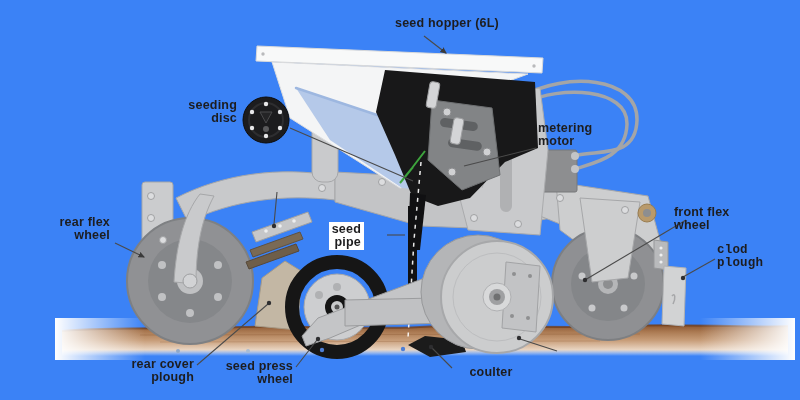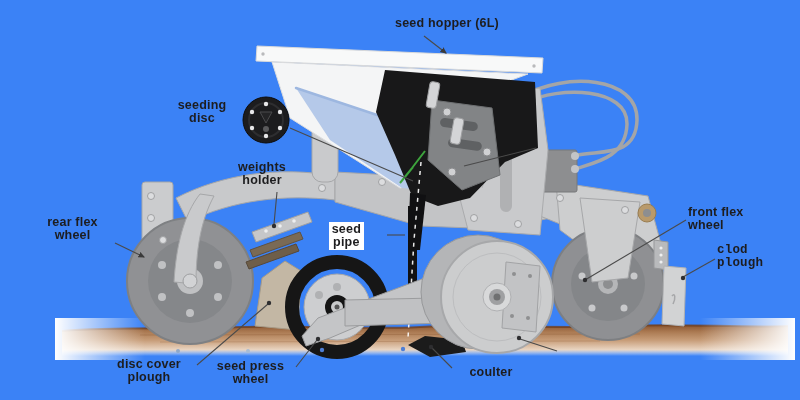--- a/index.html
+++ b/index.html
@@ -1,21 +1,21 @@
 <!DOCTYPE html>
 <html><head>
 <meta charset="utf-8">
 <style>
   html,body{margin:0;padding:0;background:#ffffff;}
   #stage{position:relative;width:800px;height:400px;background:#3b82f6;overflow:hidden;
          font-family:"Liberation Sans","DejaVu Sans",sans-serif;}
   #art{position:absolute;left:0;top:0;}
   .lbl{position:absolute;font-size:12.5px;font-weight:700;line-height:13px;
        color:#1d1d1f;white-space:pre-line;letter-spacing:.2px;}
-  .lbl.r{text-align:center;}
+  .lbl.r{text-align:right;}
   .lbl.c{text-align:center;}
   .lbl.bg{background:#ffffff;padding:1px 3px;}
 </style>
 </head>
 <body>
 
 <div id="stage">
 
 <svg id="art" width="800" height="400" viewBox="0 0 800 400">
   <defs>
@@ -252,28 +252,28 @@
     <line x1="452" y1="368" x2="432" y2="348"></line>
     <circle cx="431" cy="347" r="2.2" stroke="none"></circle>
     <line x1="557" y1="351" x2="520" y2="339"></line>
     <circle cx="519" cy="338" r="2.2" stroke="none"></circle>
   </g>
 </svg>
 
   <div class="lbl c" style="left:367px;top:17px;width:160px;">seed hopper (6L)</div>
   <div class="lbl r" style="right:563px;top:99px;width:70px;">seeding
 disc</div>
-  <div class="lbl r" style="right:503px;top:161px;width:70px;">weights
-holder</div>
+  <div class="lbl" style="left:538px;top:122px;">metering
+motor</div>
   <div class="lbl r" style="right:690px;top:216px;width:75px;">rear flex
 wheel</div>
   <div class="lbl r bg" style="right:436px;top:222px;">seed
 pipe</div>
-  <div class="lbl" style="left:688px;top:206px;">front flex
+  <div class="lbl" style="left:674px;top:206px;">front flex
 wheel</div>
   <div class="lbl" style="left:717px;top:244px;font-family:Liberation Mono, monospace;">clod
 plough</div>
-  <div class="lbl r" style="right:606px;top:358px;width:90px;">disc cover
+  <div class="lbl r" style="right:606px;top:358px;width:90px;">rear cover
 plough</div>
   <div class="lbl r" style="right:507px;top:360px;width:85px;">seed press
 wheel</div>
   <div class="lbl c" style="left:456px;top:366px;width:70px;">coulter</div>
 </div>
 
 </body></html>

